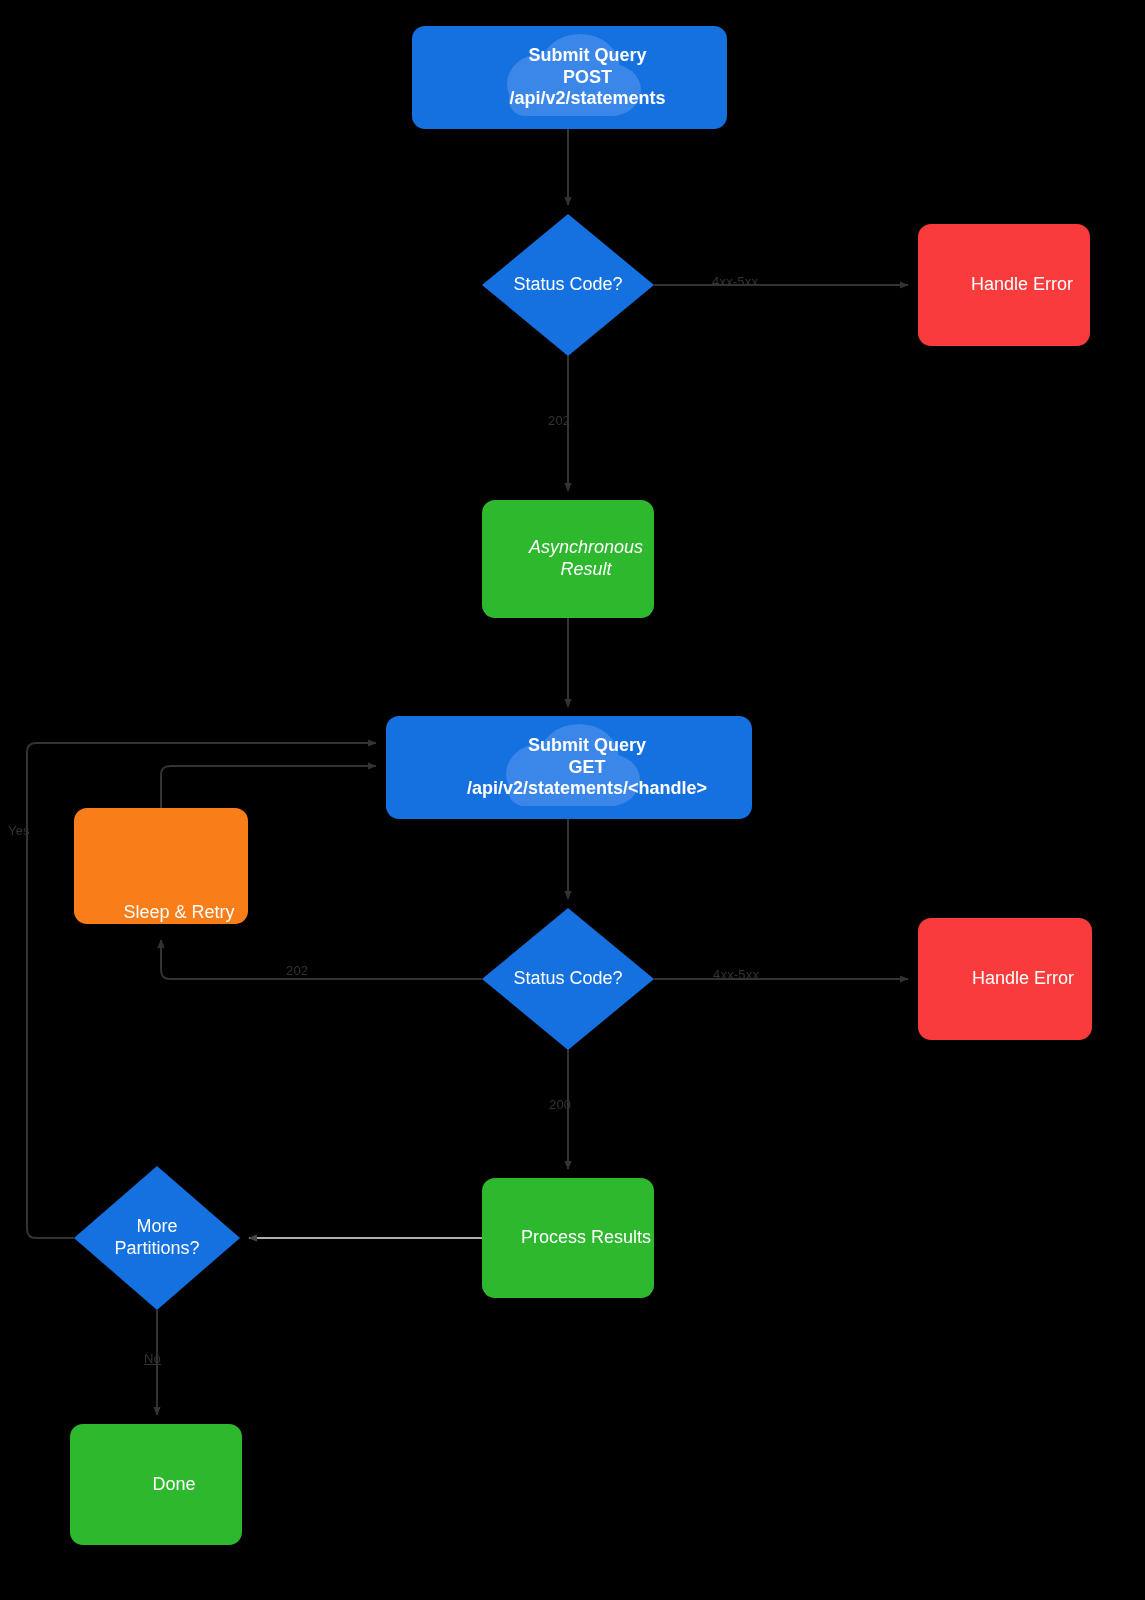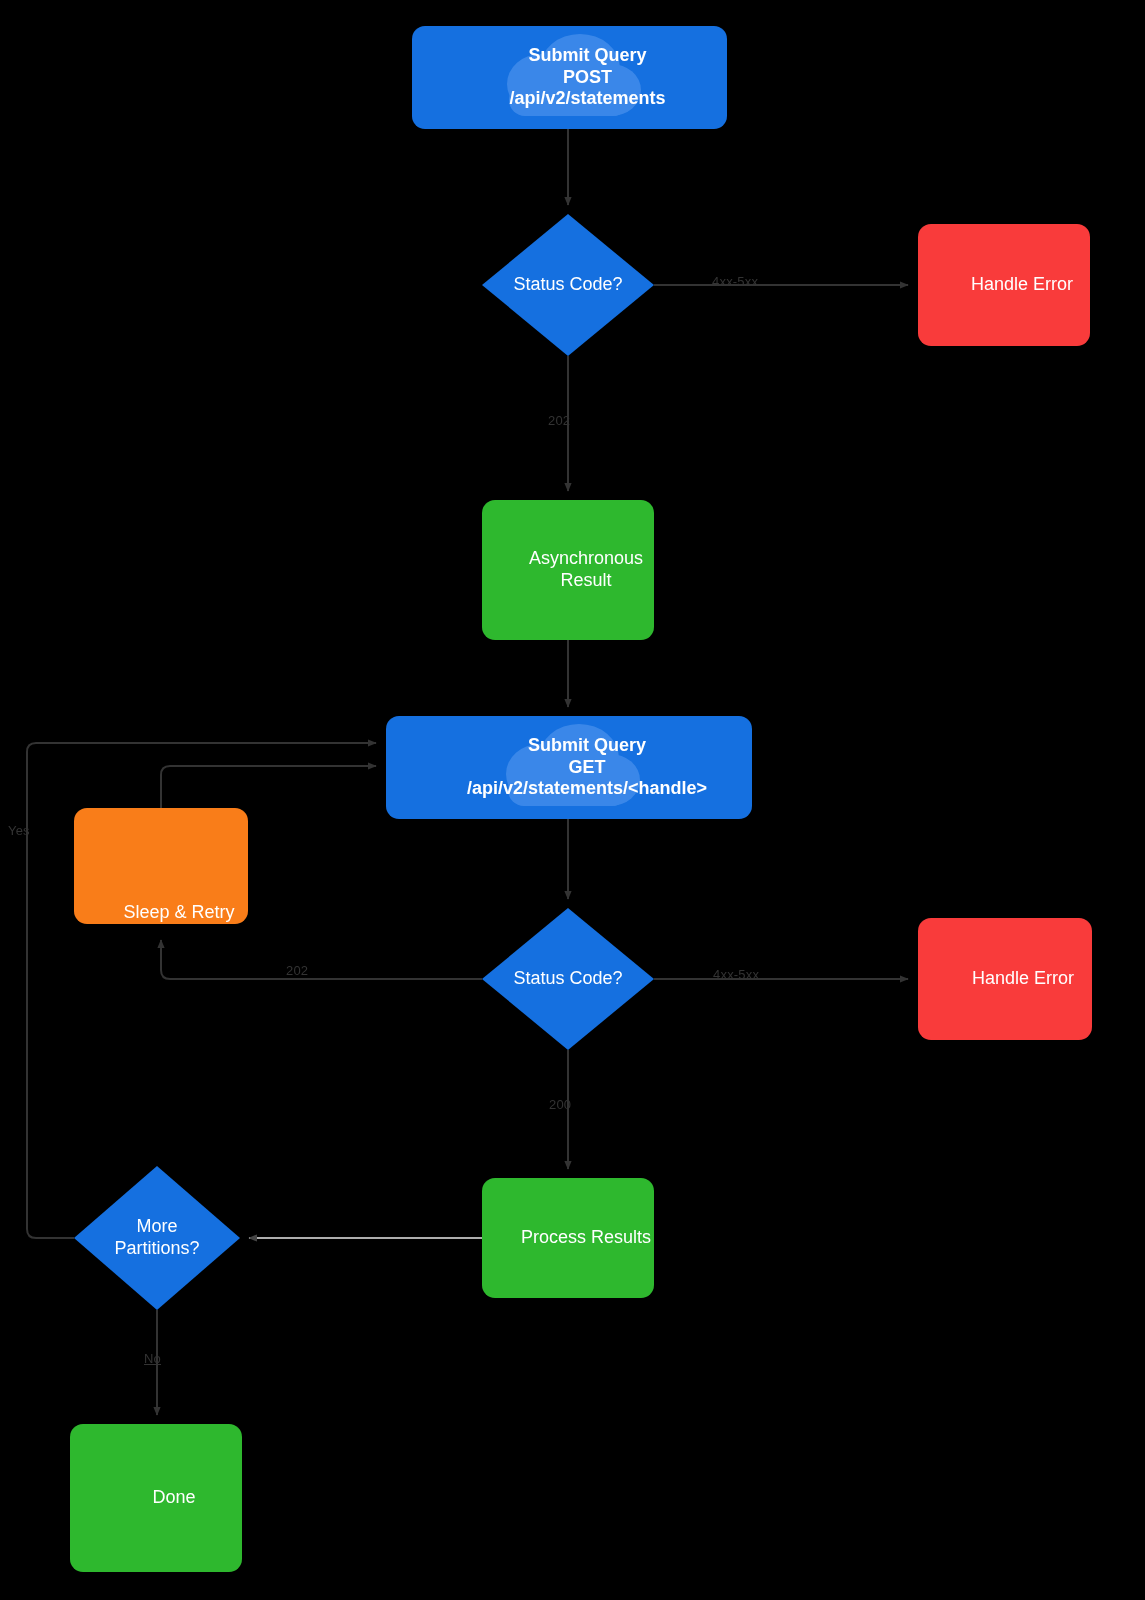--- a/index.html
+++ b/index.html
@@ -160,21 +160,21 @@
     <div class="diamond-shape">
         <div></div>
       </div>
     <div class="node-label">Status Code?</div>
   </div>
 
   <div class="node node-rect node-red" style="left:918px; top:224px; width:172px; height:122px; font-size:18px;">
     <div class="node-label">Handle Error</div>
   </div>
 
-  <div class="node node-rect node-green" style="left:482px; top:500px; width:172px; height:140px; font-size:18px;">
+  <div class="node node-rect node-green" style="left:482px; top:500px; width:172px; height:118px; font-size:18px;font-style:italic;">
     <div class="node-label">Asynchronous
 Result</div>
   </div>
 
   <div class="node node-rect node-blue" style="left:386px; top:716px; width:366px; height:103px; font-size:18px;">
     <svg class="cloud-wm" width="170" height="96" viewBox="0 0 170 96" aria-hidden="true">
       <g fill="#5a9cf0">
         <ellipse cx="56" cy="54" rx="34" ry="30"></ellipse>
         <ellipse cx="95" cy="38" rx="40" ry="34"></ellipse>
         <ellipse cx="126" cy="60" rx="30" ry="26"></ellipse>
@@ -206,17 +206,17 @@
   </div>
 
   <div class="node node-diamond" style="left:74px; top:1166px; width:166px; height:144px; font-size:18px;">
     <div class="diamond-shape">
         <div></div>
       </div>
     <div class="node-label">More
 Partitions?</div>
   </div>
 
-  <div class="node node-rect node-green" style="left:70px; top:1424px; width:172px; height:148px; font-size:18px;">
+  <div class="node node-rect node-green" style="left:70px; top:1424px; width:172px; height:121px; font-size:18px;">
     <div class="node-label">Done</div>
   </div>
 
 </div>
 
 </body></html>

